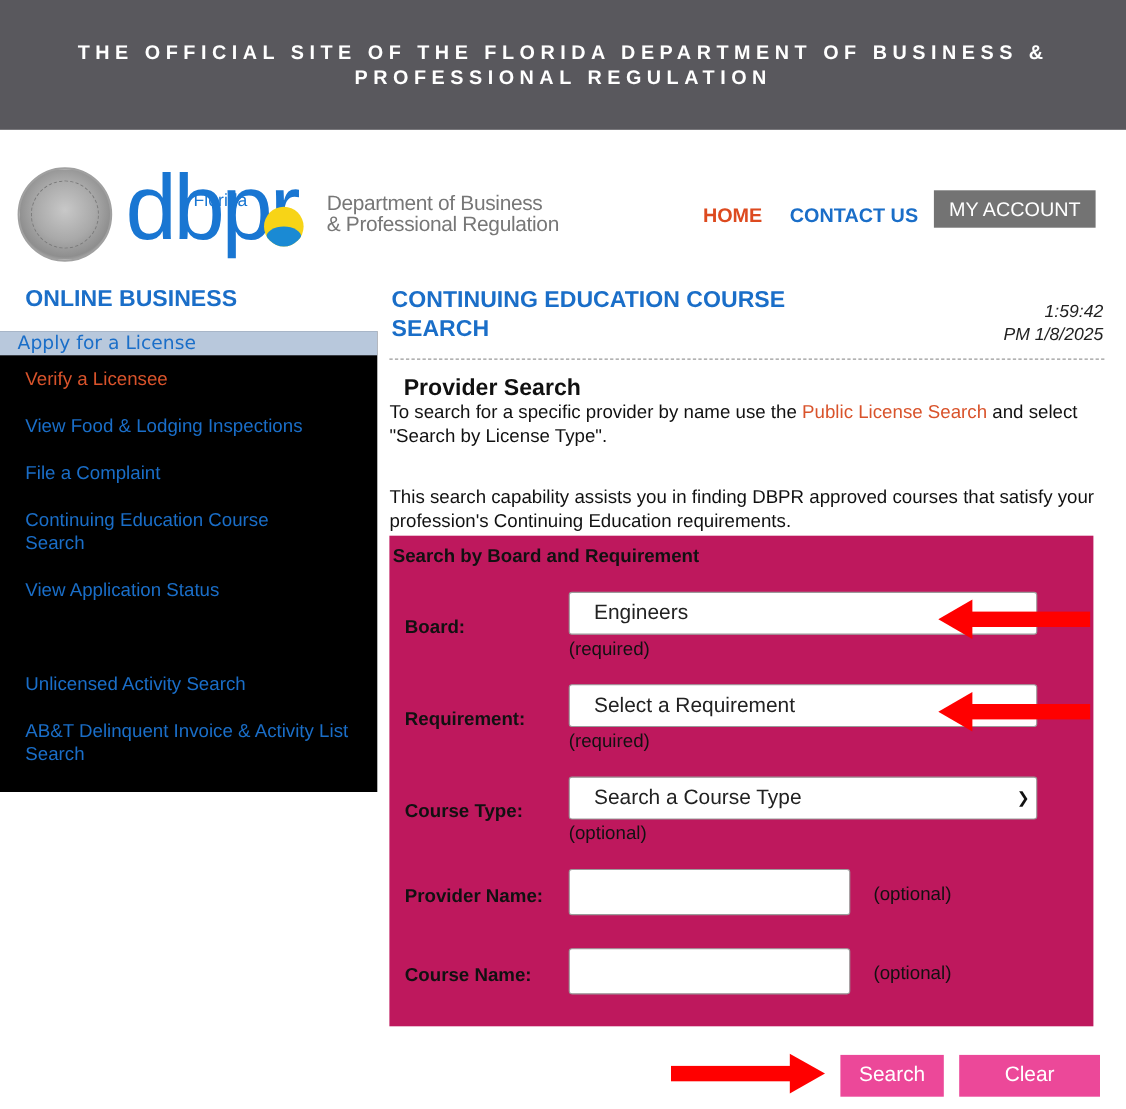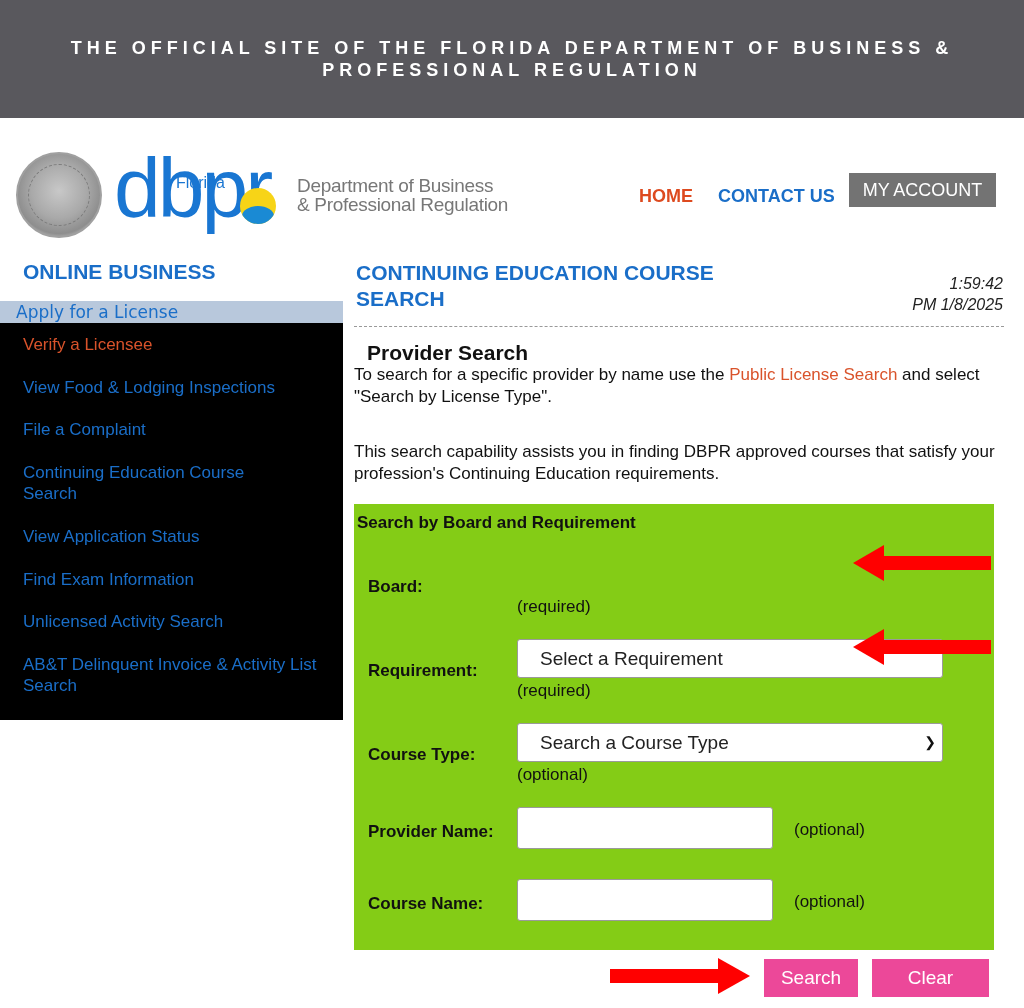--- a/index.html
+++ b/index.html
@@ -30,21 +30,21 @@
 
   .main-title { position: absolute; left: 356px; top: 260px; width: 420px; font-size: 21px; font-weight: bold; color: #1a6ec8; line-height: 26px; }
   .timestamp { position: absolute; right: 21px; top: 273px; font-size: 16px; font-style: italic; color: #222; text-align: right; line-height: 21px; }
   .dash-line { position: absolute; left: 354px; top: 326px; width: 650px; border-top: 1px dashed #999; }
 
   .provider-head { position: absolute; left: 354px; top: 341px; font-size: 21px; font-weight: bold; margin-left: 13px; }
   .provider-text { position: absolute; left: 354px; top: 364px; width: 660px; font-size: 17px; line-height: 22px; }
   .provider-link { color: #d9532b; text-decoration: none; }
   .intro-text { position: absolute; left: 354px; top: 441px; width: 660px; font-size: 17px; line-height: 22px; }
 
-  .form-box { position: absolute; left: 354px; top: 504px; width: 640px; height: 446px; background: #84cc16; }
+  .form-box { position: absolute; left: 354px; top: 487px; width: 640px; height: 446px; background: #be185d; }
   .form-title { position: absolute; left: 3px; top: 9px; font-size: 17px; font-weight: bold; }
   .f-label { position: absolute; left: 14px; font-size: 17px; font-weight: bold; }
   .f-select { position: absolute; left: 163px; width: 426px; height: 39px; background: #fff; border: 1px solid #9a9a9a; border-radius: 3px; font-size: 19px; color: #222; padding-left: 22px; line-height: 37px; }
   .f-select .chev { position: absolute; right: 6px; top: 0; font-size: 14px; color: #111; }
   .f-note { position: absolute; left: 163px; font-size: 17px; }
   .f-input { position: absolute; left: 163px; width: 256px; height: 42px; background: #fff; border: 1px solid #9a9a9a; border-radius: 3px; }
   .f-note-right { position: absolute; left: 440px; font-size: 17px; }
 
   .arrow { position: absolute; height: 36px; }
   .arrow .shaft { position: absolute; top: 11px; height: 14px; background: #ff0000; }
@@ -79,21 +79,20 @@
 <a class="nav-account">MY ACCOUNT</a>
 
 <div class="sidebar-title">ONLINE BUSINESS</div>
 <div class="sidebar">
   <a class="sidebar-active">Apply for a License</a>
   <a class="side-link orange" style="top:33px;">Verify a Licensee</a>
   <a class="side-link" style="top:76px;">View Food &amp; Lodging Inspections</a>
   <a class="side-link" style="top:118px;">File a Complaint</a>
   <a class="side-link" style="top:161px; width:260px;">Continuing Education Course Search</a>
   <a class="side-link" style="top:225px;">View Application Status</a>
-  <a class="side-link" style="top:268px;">Find Exam Information</a>
   <a class="side-link" style="top:310px;">Unlicensed Activity Search</a>
   <a class="side-link" style="top:353px; width:300px;">AB&amp;T Delinquent Invoice &amp; Activity List Search</a>
 </div>
 
 <div class="main-title">CONTINUING EDUCATION COURSE SEARCH</div>
 <div class="timestamp">
   <span>1:59:42</span><br>
   <span>PM 1/8/2025</span>
 </div>
 <div class="dash-line"></div>
@@ -101,20 +100,23 @@
 <div class="provider-head">Provider Search</div>
 <div class="provider-text">
   <span>To search for a specific provider by name use the </span><a class="provider-link">Public License Search</a><span> and select "Search by License Type".</span>
 </div>
 <div class="intro-text">This search capability assists you in finding DBPR approved courses that satisfy your profession's Continuing Education requirements.</div>
 
 <div class="form-box">
   <div class="form-title">Search by Board and Requirement</div>
 
   <div class="f-label" style="top:73px;">Board:</div>
+  <div class="f-select" style="top:51px;">
+    <span>Engineers</span>
+  </div>
   <div class="f-note" style="top:93px;">(required)</div>
 
   <div class="f-label" style="top:157px;">Requirement:</div>
   <div class="f-select" style="top:135px;">
     <span>Select a Requirement</span>
   </div>
   <div class="f-note" style="top:177px;">(required)</div>
 
   <div class="f-label" style="top:241px;">Course Type:</div>
   <div class="f-select" style="top:219px;">
@@ -139,13 +141,13 @@
 <div class="arrow" style="left:853px; top:629px; width:138px;">
   <div class="head" style="left:0; border-right:31px solid #ff0000;"></div>
   <div class="shaft" style="left:30px; width:108px;"></div>
 </div>
 <div class="arrow" style="left:610px; top:958px; width:140px;">
   <div class="shaft" style="left:0; width:110px;"></div>
   <div class="head" style="left:108px; border-left:32px solid #ff0000;"></div>
 </div>
 
 <button class="btn" style="left:764px; width:94px;">Search</button>
-<button class="btn" style="left:872px; width:117px;">Clear</button>
+<button class="btn" style="left:872px; width:128px;">Clear</button>
 
 </body></html>

